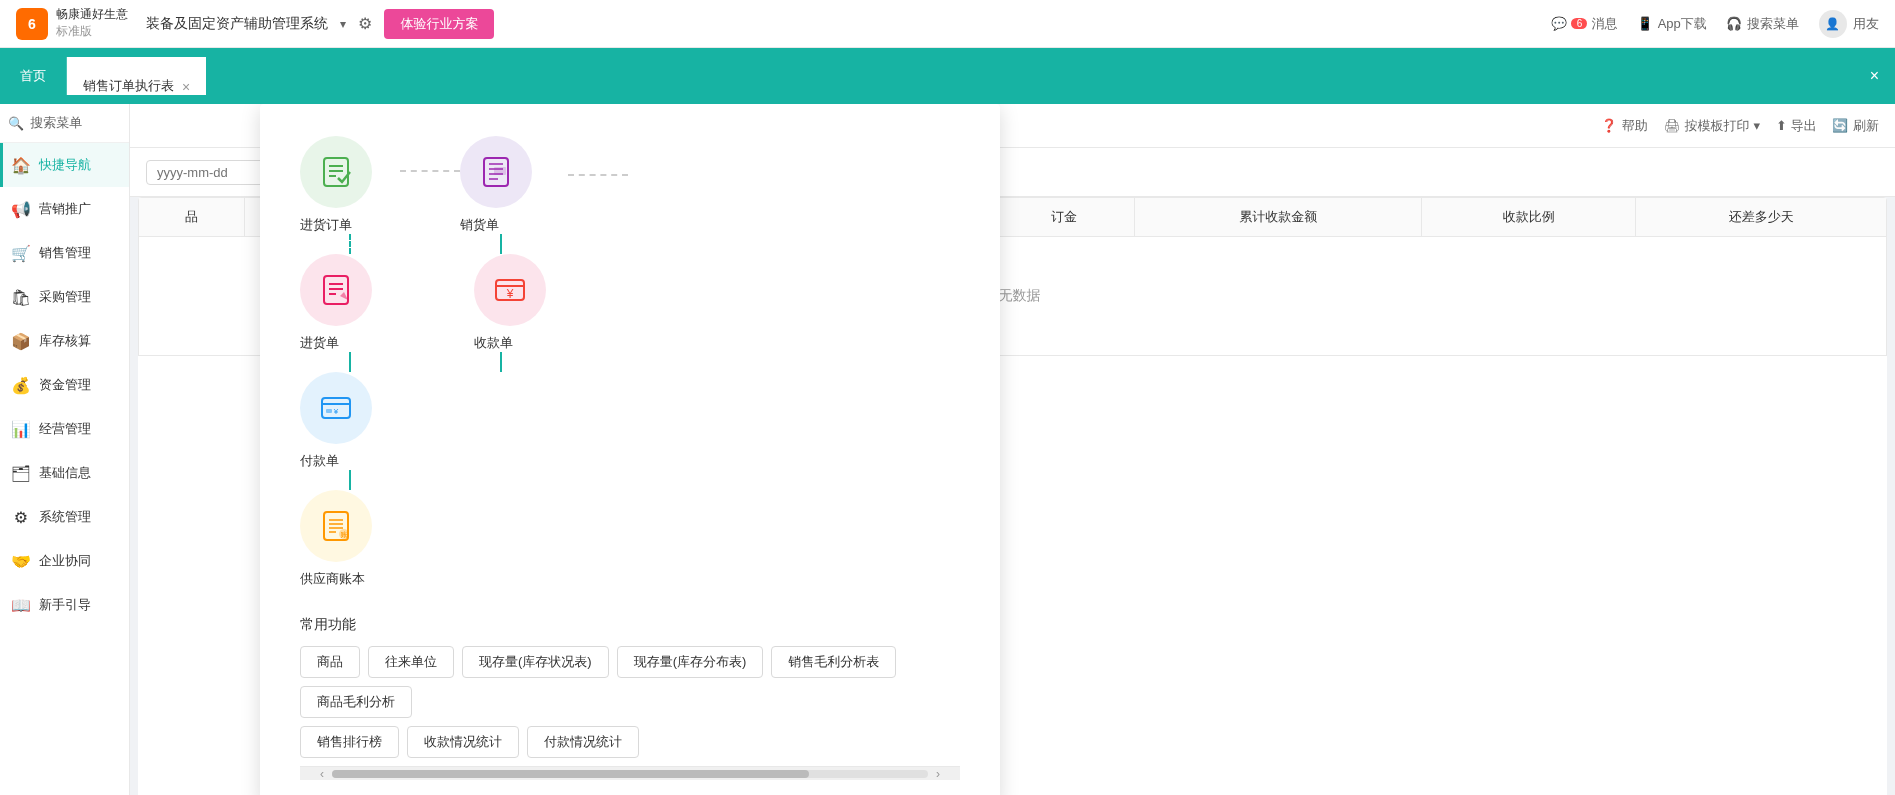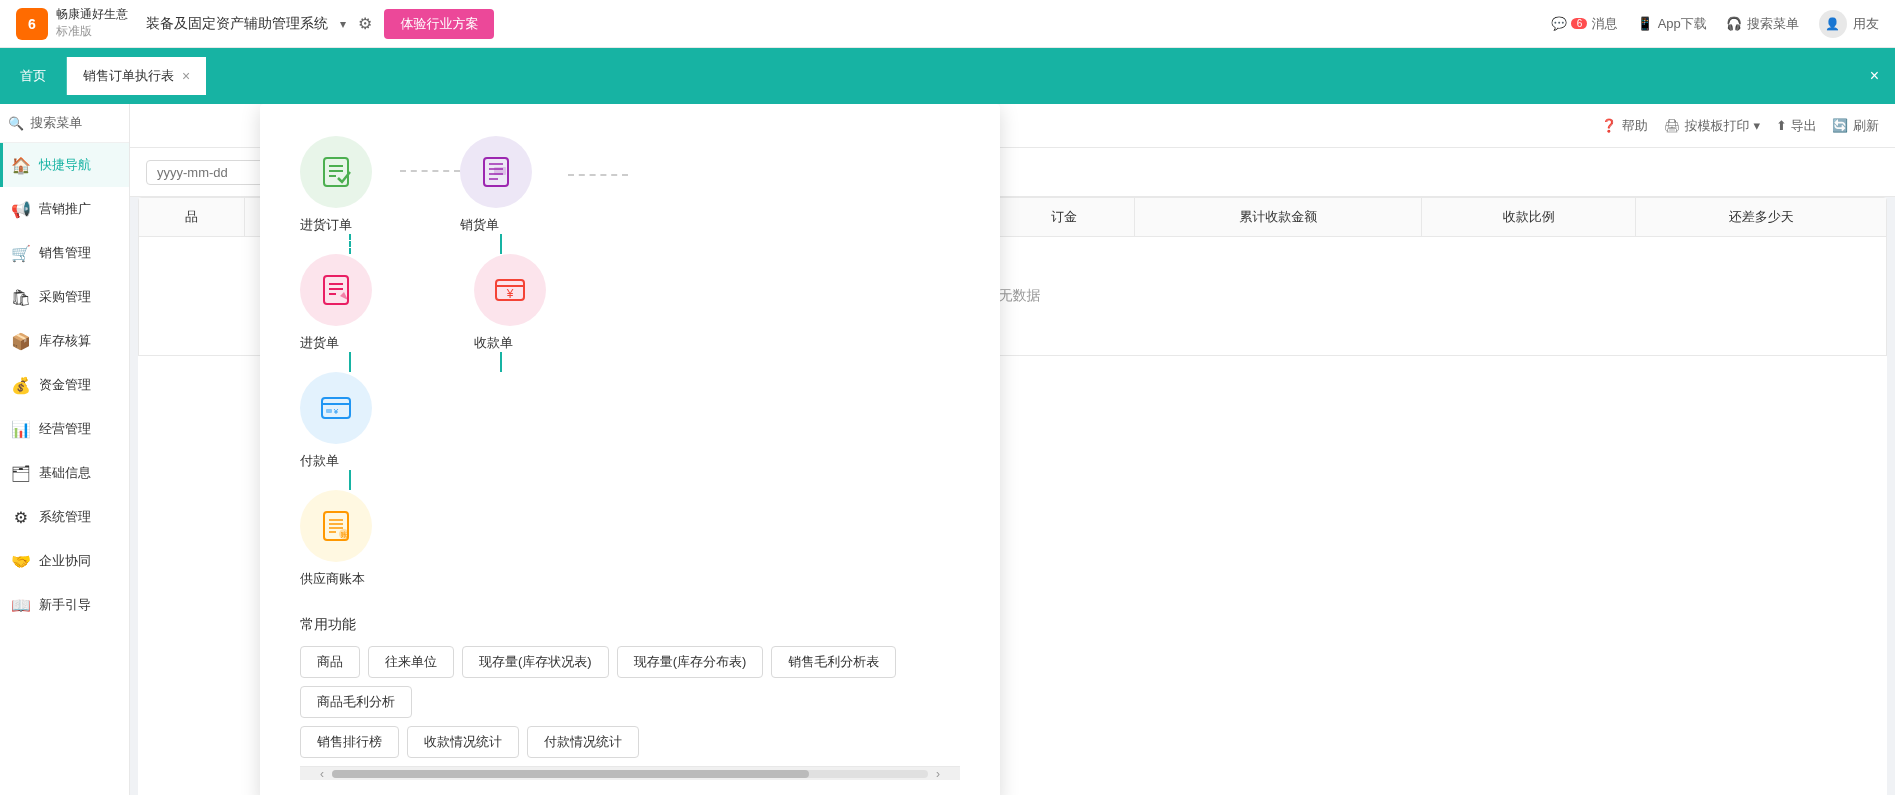--- a/index.html
+++ b/index.html
@@ -119,21 +119,21 @@
       background: #17b3a3;
       color: white;
       cursor: pointer;
       font-size: 13px;
       border-right: 1px solid rgba(255,255,255,0.2);
     }
     .tab-active {
       height: 38px;
       padding: 0 16px;
       display: flex;
-      align-items: center;
+      align-items: flex-end;
       background: white;
       color: #333;
       cursor: pointer;
       font-size: 13px;
       gap: 8px;
     }
     .tab-close {
       cursor: pointer;
       color: #999;
       font-size: 14px;

